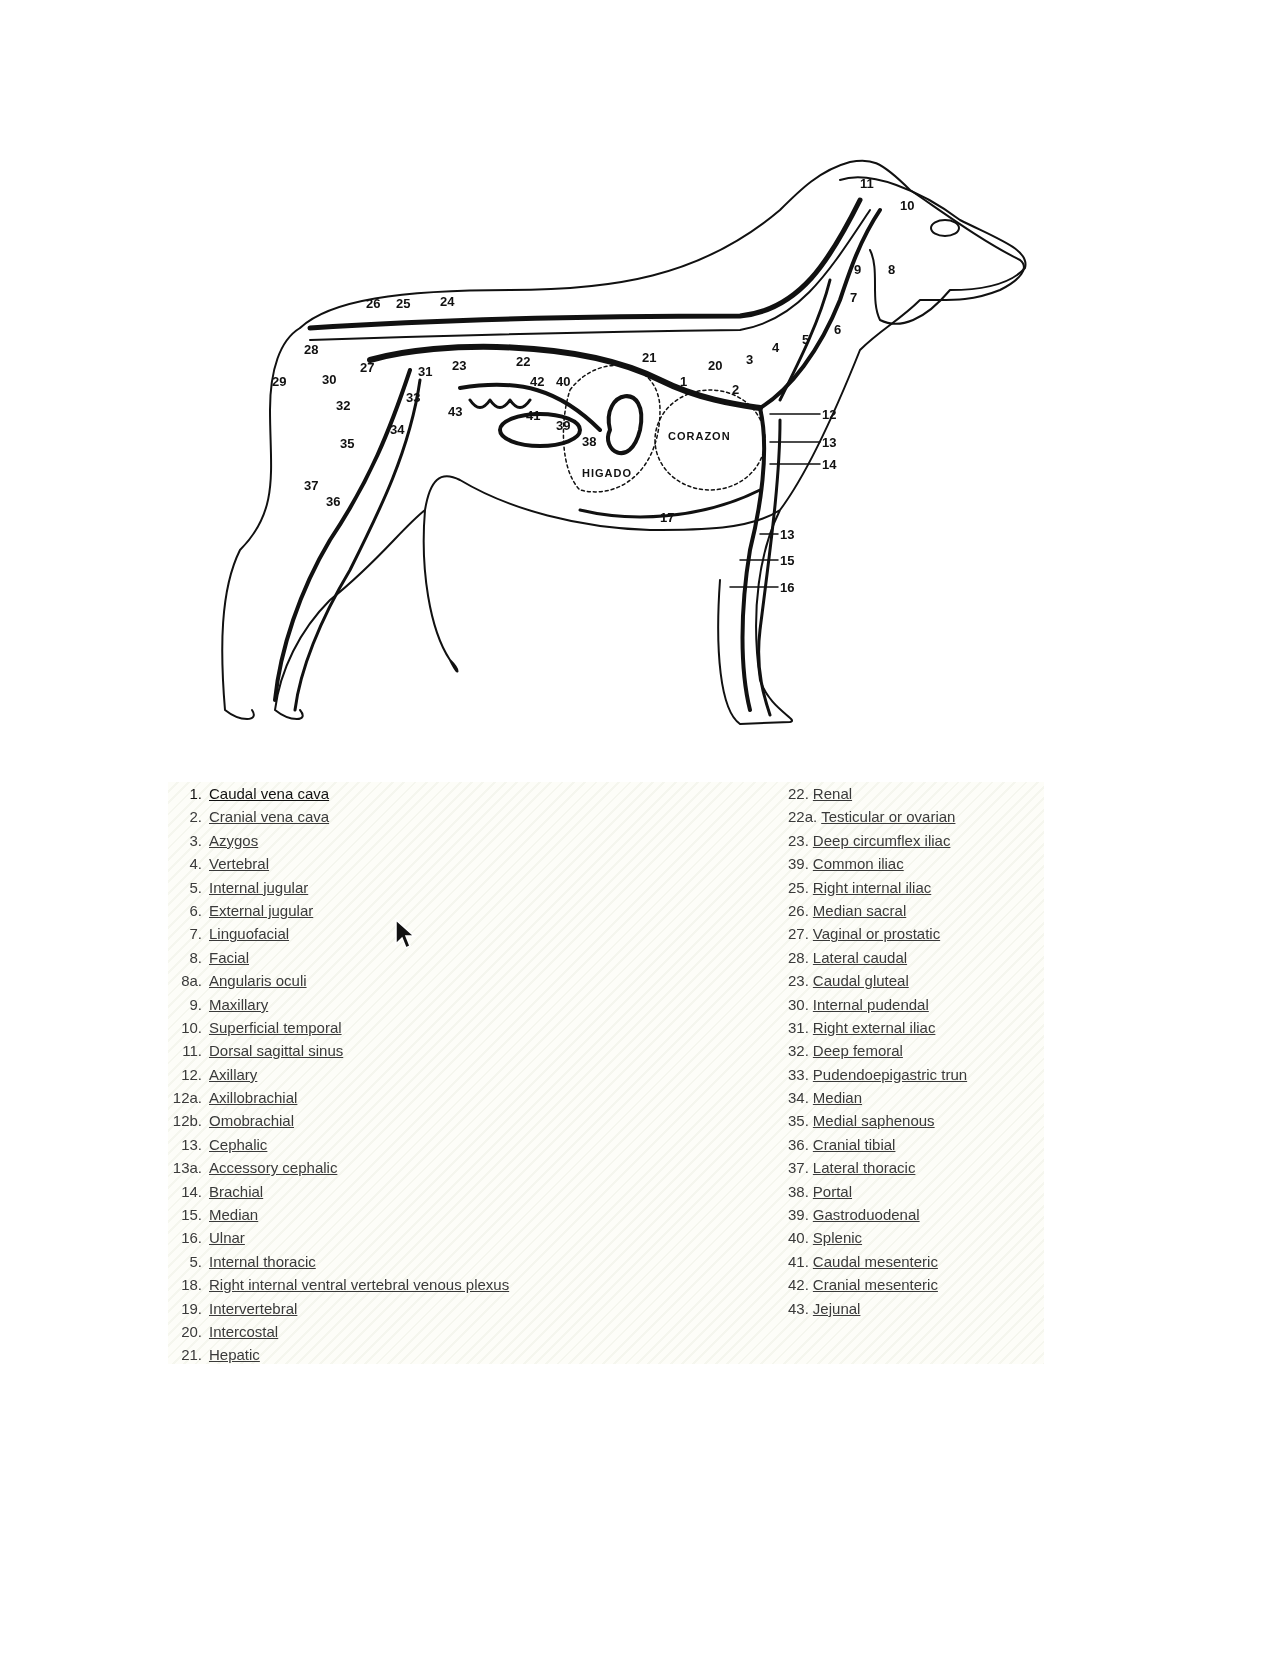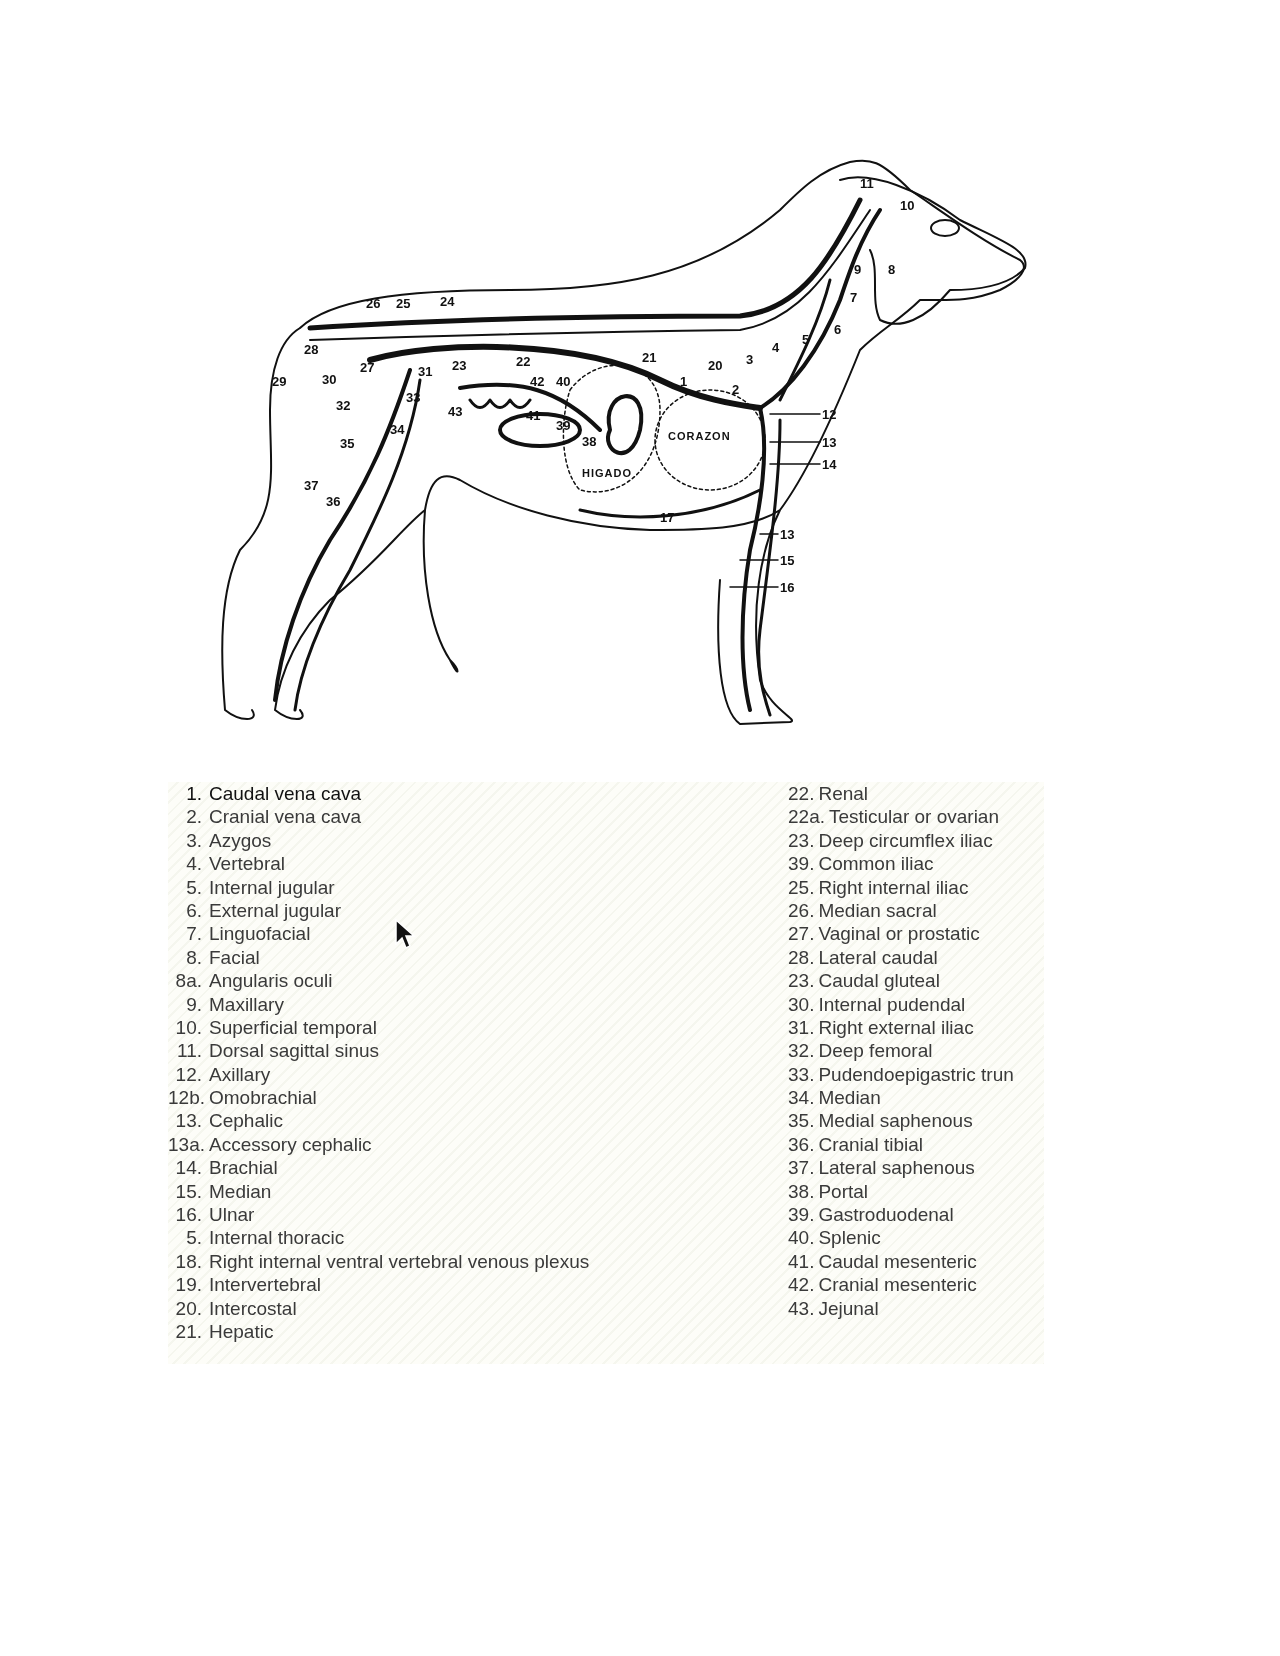--- a/index.html
+++ b/index.html
@@ -6,21 +6,21 @@
   body { width: 1280px; height: 1656px; position: relative; overflow: hidden; font-family: "Liberation Sans", sans-serif; }
   .diagram { position: absolute; left: 180px; top: 150px; width: 880px; height: 590px; }
   .diagram svg { width: 100%; height: 100%; }
   .lbl { font-family: "Liberation Sans", sans-serif; font-weight: bold; font-size: 13px; fill: #111; }
   .organ { font-family: "Liberation Sans", sans-serif; font-weight: bold; font-size: 11px; fill: #111; letter-spacing: 1px; }
   .legend-panel { position: absolute; left: 168px; top: 782px; width: 876px; height: 582px;
     background: repeating-linear-gradient(135deg, #fdfdf8 0px, #fdfdf8 6px, #f5f6ee 6px, #f5f6ee 8px); }
   .col { position: absolute; top: 0; }
   .col-left { left: 0; top: 0; }
   .col-right { left: 620px; top: 0; }
-  .item { height: 23.4px; line-height: 23.4px; font-size: 19px; color: #3a3a3a; white-space: nowrap; }
+  .item { height: 23.4px; line-height: 23.4px; font-size: 15px; color: #3a3a3a; white-space: nowrap; text-decoration: underline; }
   .item .num { display: inline-block; text-align: right; }
   .col-left .num { width: 34px; }
   .col-right .num { width: auto; }
   .item .txt { margin-left: 7px; }
   .col-right .txt { margin-left: 4px; margin-top: 40px; }
   .item.dark { color: #111; }
   .cursor { position: absolute; left: 394px; top: 918px; width: 22px; height: 34px; }
 </style>
 </head>
 <body>
@@ -117,20 +117,21 @@
     <div class="item"><span class="num">4.</span><span class="txt">Vertebral</span></div>
     <div class="item"><span class="num">5.</span><span class="txt">Internal jugular</span></div>
     <div class="item"><span class="num">6.</span><span class="txt">External jugular</span></div>
     <div class="item"><span class="num">7.</span><span class="txt">Linguofacial</span></div>
     <div class="item"><span class="num">8.</span><span class="txt">Facial</span></div>
     <div class="item"><span class="num">8a.</span><span class="txt">Angularis oculi</span></div>
     <div class="item"><span class="num">9.</span><span class="txt">Maxillary</span></div>
     <div class="item"><span class="num">10.</span><span class="txt">Superficial temporal</span></div>
     <div class="item"><span class="num">11.</span><span class="txt">Dorsal sagittal sinus</span></div>
     <div class="item"><span class="num">12.</span><span class="txt">Axillary</span></div>
+    <div class="item"><span class="num">12a.</span><span class="txt">Axillobrachial</span></div>
     <div class="item"><span class="num">12b.</span><span class="txt">Omobrachial</span></div>
     <div class="item"><span class="num">13.</span><span class="txt">Cephalic</span></div>
     <div class="item"><span class="num">13a.</span><span class="txt">Accessory cephalic</span></div>
     <div class="item"><span class="num">14.</span><span class="txt">Brachial</span></div>
     <div class="item"><span class="num">15.</span><span class="txt">Median</span></div>
     <div class="item"><span class="num">16.</span><span class="txt">Ulnar</span></div>
     <div class="item"><span class="num">5.</span><span class="txt">Internal thoracic</span></div>
     <div class="item"><span class="num">18.</span><span class="txt">Right internal ventral vertebral venous plexus</span></div>
     <div class="item"><span class="num">19.</span><span class="txt">Intervertebral</span></div>
     <div class="item"><span class="num">20.</span><span class="txt">Intercostal</span></div>
@@ -146,21 +147,21 @@
     <div class="item"><span class="num">27.</span><span class="txt">Vaginal or prostatic</span></div>
     <div class="item"><span class="num">28.</span><span class="txt">Lateral caudal</span></div>
     <div class="item"><span class="num">23.</span><span class="txt">Caudal gluteal</span></div>
     <div class="item"><span class="num">30.</span><span class="txt">Internal pudendal</span></div>
     <div class="item"><span class="num">31.</span><span class="txt">Right external iliac</span></div>
     <div class="item"><span class="num">32.</span><span class="txt">Deep femoral</span></div>
     <div class="item"><span class="num">33.</span><span class="txt">Pudendoepigastric trun</span></div>
     <div class="item"><span class="num">34.</span><span class="txt">Median</span></div>
     <div class="item"><span class="num">35.</span><span class="txt">Medial saphenous</span></div>
     <div class="item"><span class="num">36.</span><span class="txt">Cranial tibial</span></div>
-    <div class="item"><span class="num">37.</span><span class="txt">Lateral saphenous</span></div>
+    <div class="item"><span class="num">37.</span><span class="txt">Lateral thoracic</span></div>
     <div class="item"><span class="num">38.</span><span class="txt">Portal</span></div>
     <div class="item"><span class="num">39.</span><span class="txt">Gastroduodenal</span></div>
     <div class="item"><span class="num">40.</span><span class="txt">Splenic</span></div>
     <div class="item"><span class="num">41.</span><span class="txt">Caudal mesenteric</span></div>
     <div class="item"><span class="num">42.</span><span class="txt">Cranial mesenteric</span></div>
     <div class="item"><span class="num">43.</span><span class="txt">Jejunal</span></div>
   </div>
 </div>
 
 <svg class="cursor" viewBox="0 0 22 34">

